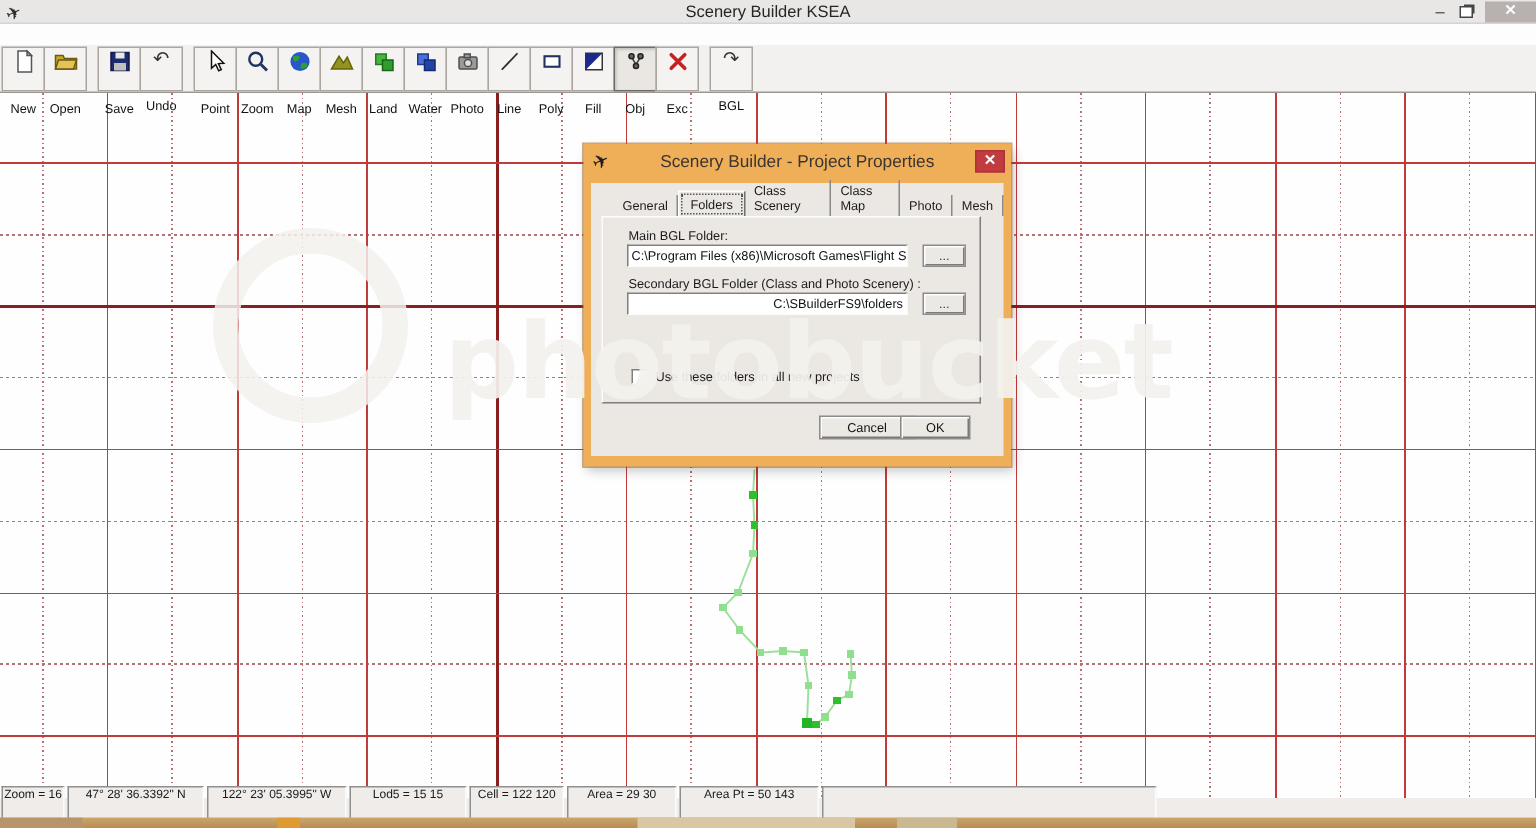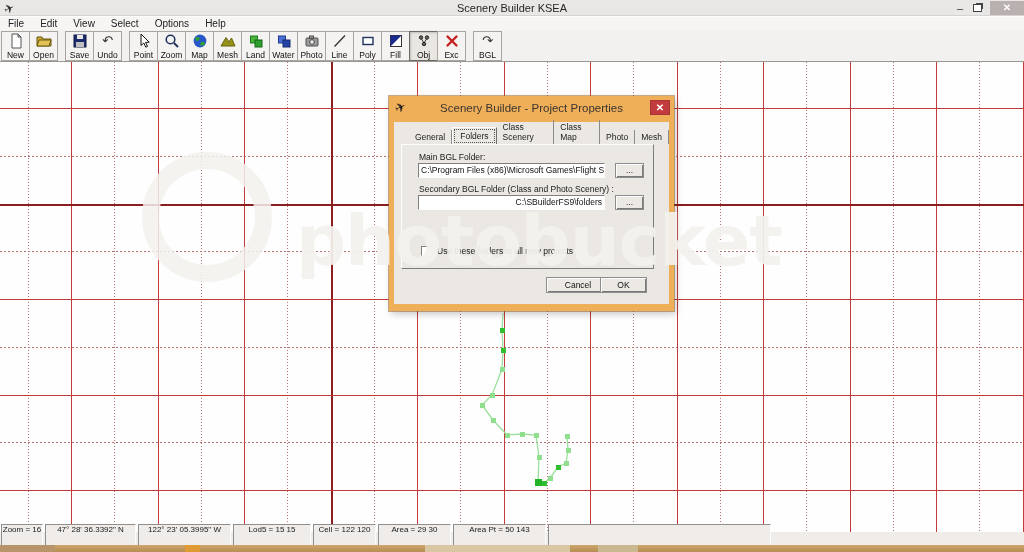--- a/index.html
+++ b/index.html
@@ -18,21 +18,21 @@
 
   .menubar { position:absolute; left:0; top:17px; width:1024px; height:13px; background:#f6f5f4; z-index:20; display:flex; align-items:center; }
   .menu-item { font-size:10px; color:#222; padding:0 8px; line-height:13px; }
 
   .toolbar { position:absolute; left:0; top:30px; width:1024px; height:32px; background:#f2f1ef; border-bottom:1px solid #9a9792; z-index:20; display:flex; align-items:stretch; padding:1px 0 0 2px; }
   .tb-btn { width:29px; margin-left:-1px; border:1px solid #aaa59e; background:#f4f3f1; display:flex; flex-direction:column; align-items:center; justify-content:flex-start; padding-top:1px; }
   .tb-btn.gap { margin-left:7px; }
   .tb-btn.pressed { border:1px solid #6e6a64; background:#eae7e2; box-shadow:inset 1px 1px 2px rgba(0,0,0,.18); }
   .tb-ico { width:16px; height:16px; display:flex; align-items:center; justify-content:center; }
   .tb-ico svg { display:block; }
-  .tb-lbl { font-size:8.5px; color:#111; line-height:10px; margin-top:1px; white-space:nowrap; }
+  .tb-lbl { font-size:8.5px; color:#111; line-height:10px; margin-top:18px; white-space:nowrap; }
   .txt-ico { font-size:13px; line-height:14px; color:#333; font-family:"DejaVu Sans", sans-serif; }
 
   
   .canvas { position:absolute; left:0; top:62px; width:1024px; height:470px; background:#fefefe; z-index:1; }
 
   
   .dialog { position:absolute; left:389px; top:96px; width:285px; height:215px; background:#efae58; z-index:5;
             box-shadow:0 0 0 1px rgba(151,103,43,.55), 2px 3px 7px rgba(0,0,0,.22); }
   .dlg-titlebar { position:absolute; left:0; top:0; width:100%; height:26px; }
   .dlg-icon { position:absolute; left:6px; top:4px; font-size:13px; color:#1d1d1d; transform:rotate(-24deg); }
@@ -89,28 +89,20 @@
   <div class="titlebar">
     <div class="app-icon">✈</div>
     <div class="win-title">Scenery Builder  KSEA</div>
     <div class="win-controls">
       <div class="win-min">–</div>
       <div class="win-restore"></div>
       <div class="win-close">✕</div>
     </div>
   </div>
 
-  <div class="menubar" id="menubar">
-      <div class="menu-item">File</div>
-      <div class="menu-item">Edit</div>
-      <div class="menu-item">View</div>
-      <div class="menu-item">Select</div>
-      <div class="menu-item">Options</div>
-      <div class="menu-item">Help</div>
-    </div>
 
   <div class="toolbar" id="toolbar">
       <div class="tb-btn">
         <div class="tb-ico">
           <svg width="16" height="16" viewBox="0 0 16 16">
             <path d="M4 1 h6 l3 3 v11 h-9 z" fill="#fff" stroke="#555"></path>
             <path d="M10 1 l3 3 h-3 z" fill="#cfcfcf" stroke="#555"></path>
           </svg>
         </div>
         <div class="tb-lbl">New</div>

